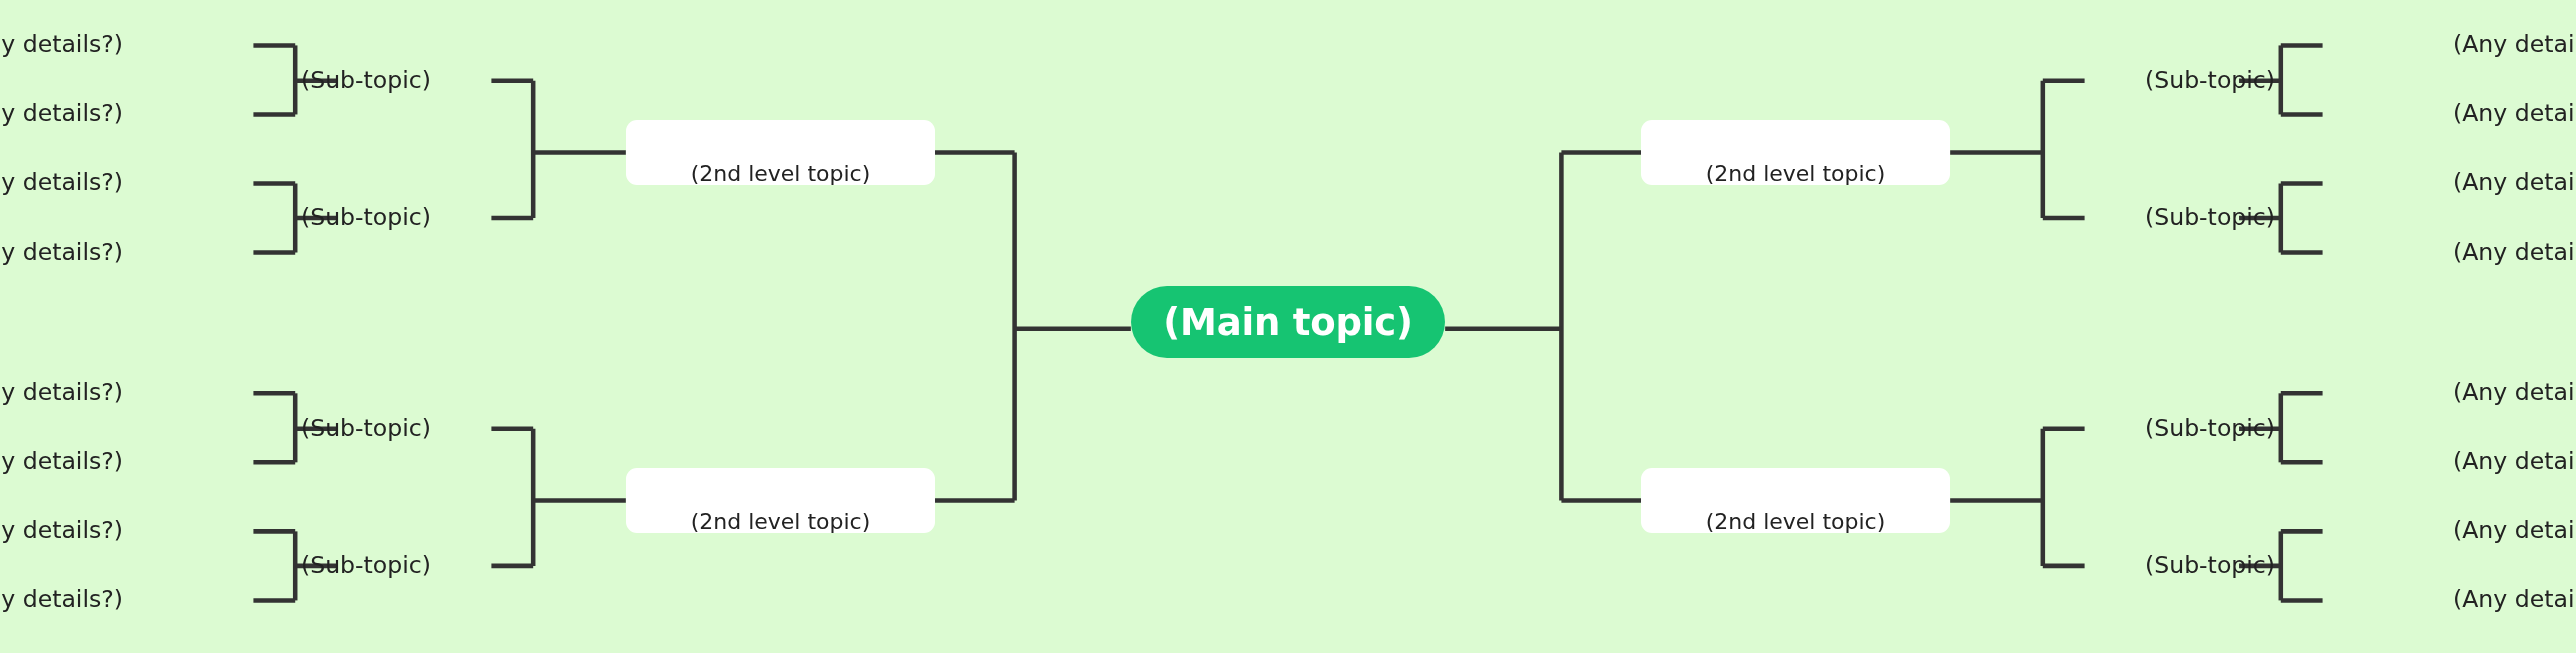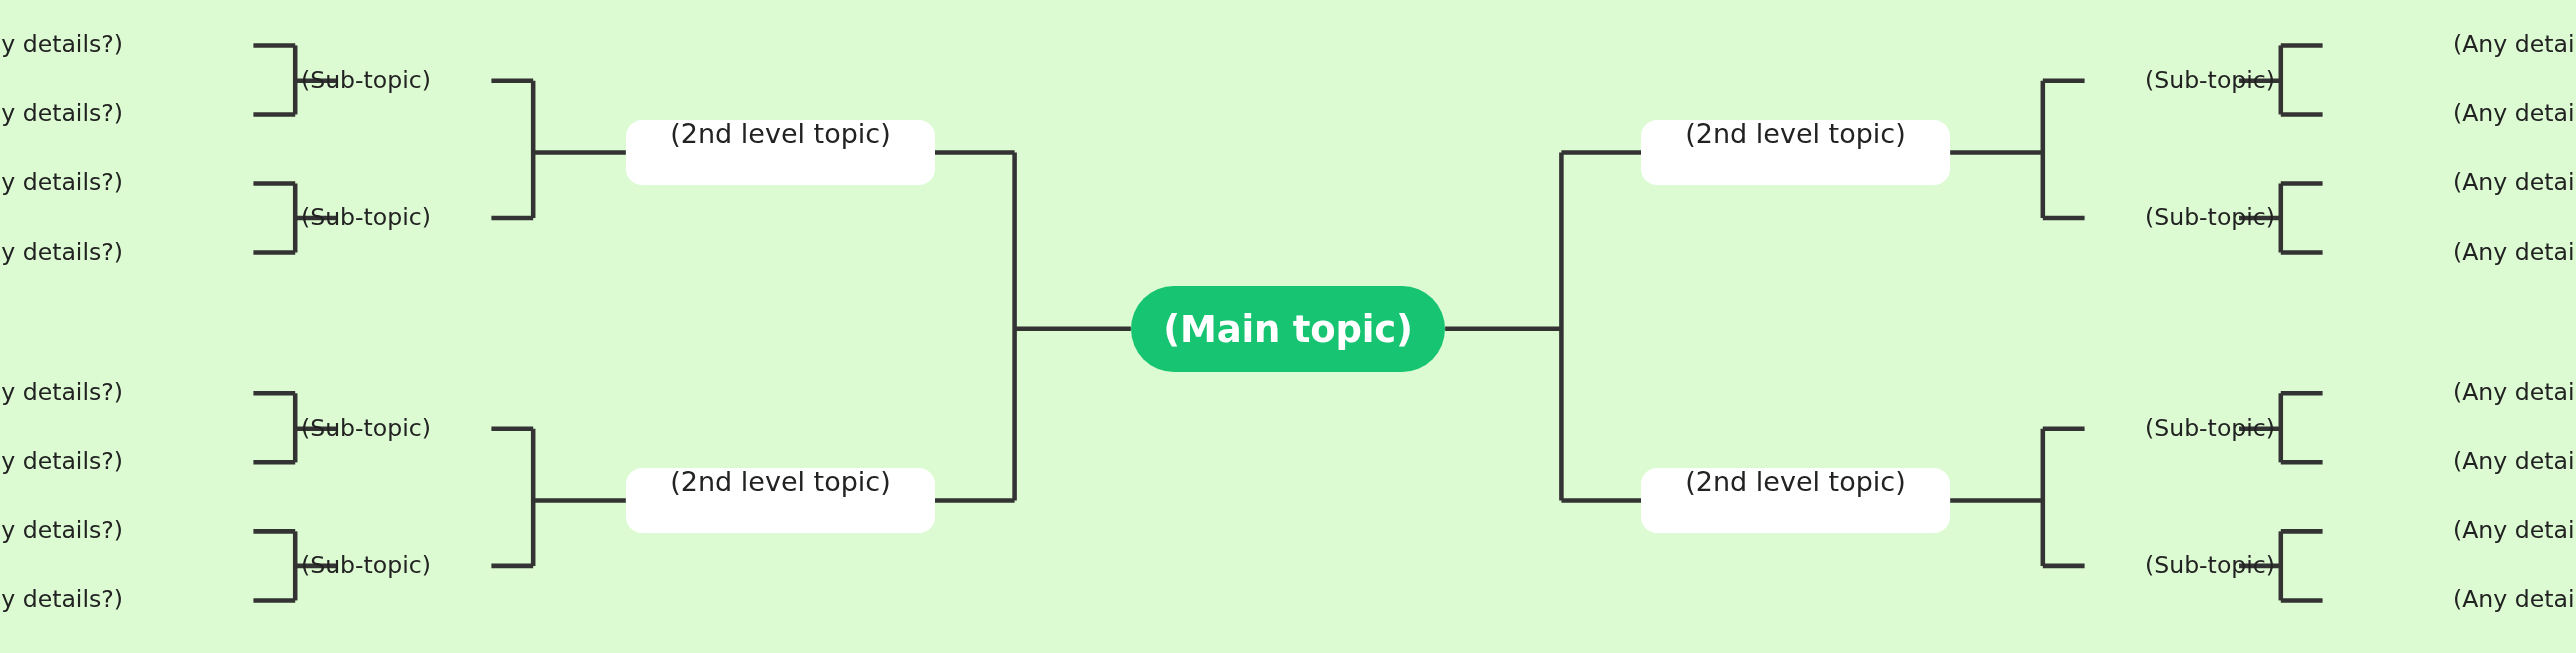--- a/index.html
+++ b/index.html
@@ -40,26 +40,26 @@
     background: #16c472;
     color: #ffffff;
     font-size: 37px;
     font-weight: bold;
     border-radius: 44px;
     letter-spacing: -0.2px;
   }
   
   .level2 {
     display: flex;
-    align-items: flex-start;
+    align-items: flex-end;
     justify-content: center;
     background: #ffffff;
     color: #222222;
-    font-size: 27px;
-    border-radius: 16px;
+    font-size: 22px;
+    border-radius: 11px;
   }
   
   .subtopic, .detail {
     display: flex;
     align-items: center;
     color: #222222;
     font-size: 23.6px;
   }
   .align-right { justify-content: flex-end; text-align: right; }
   .align-left  { justify-content: flex-start; text-align: left; }
@@ -120,21 +120,21 @@
       <line x1="2511" y1="433" x2="2511" y2="509" stroke="#333333" stroke-width="5" stroke-linecap="butt"></line>
       <line x1="2511" y1="433" x2="2557" y2="433" stroke="#333333" stroke-width="5" stroke-linecap="butt"></line>
       <line x1="2511" y1="509" x2="2557" y2="509" stroke="#333333" stroke-width="5" stroke-linecap="butt"></line>
       <line x1="2511" y1="472" x2="2465" y2="472" stroke="#333333" stroke-width="5" stroke-linecap="butt"></line>
       <line x1="2511" y1="585" x2="2511" y2="661" stroke="#333333" stroke-width="5" stroke-linecap="butt"></line>
       <line x1="2511" y1="585" x2="2557" y2="585" stroke="#333333" stroke-width="5" stroke-linecap="butt"></line>
       <line x1="2511" y1="661" x2="2557" y2="661" stroke="#333333" stroke-width="5" stroke-linecap="butt"></line>
       <line x1="2511" y1="623" x2="2465" y2="623" stroke="#333333" stroke-width="5" stroke-linecap="butt"></line>
     </svg>
   <div id="nodes-layer">
-      <div class="node main-topic" style="background: rgb(22, 196, 114); color: rgb(255, 255, 255); position: absolute; width: 314px; left: 1131px; height: 86px; top: 286px;">
+      <div class="node main-topic" style="background: rgb(22, 196, 114); color: rgb(255, 255, 255); position: absolute; width: 314px; left: 1131px; height: 72px; top: 286px;">
         <span>(Main topic)</span>
       </div>
       <div class="node level2" style="background: rgb(255, 255, 255); color: rgb(34, 34, 34); position: absolute; width: 309px; left: 626px; height: 65px; top: 120px;">
         <span>(2nd level topic)</span>
       </div>
       <div class="node subtopic align-right" style="color: rgb(34, 34, 34); position: absolute; right: 2145px; transform: translateY(-50%); top: 81px;">
         <span>(Sub-topic)</span>
       </div>
       <div class="node detail align-right" style="color: rgb(34, 34, 34); position: absolute; right: 2453px; transform: translateY(-50%); top: 45px;">
         <span>(Any details?)</span>

